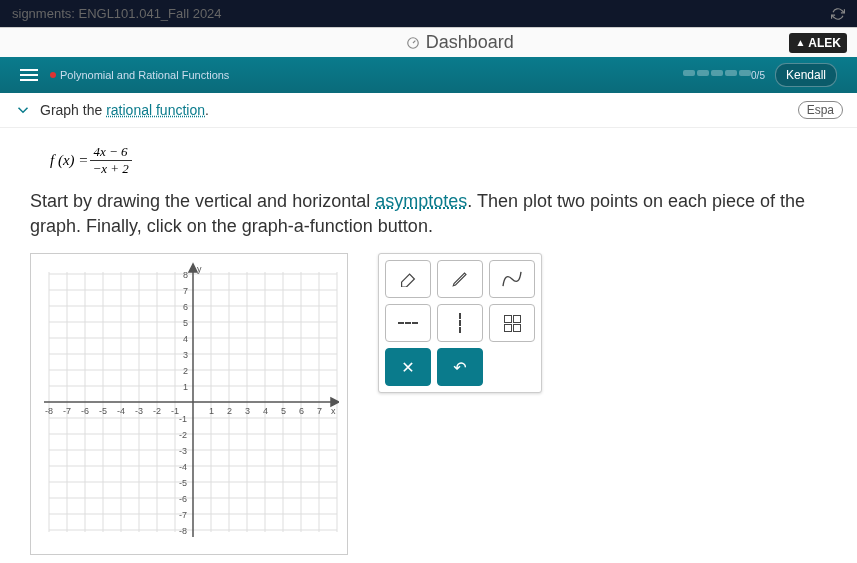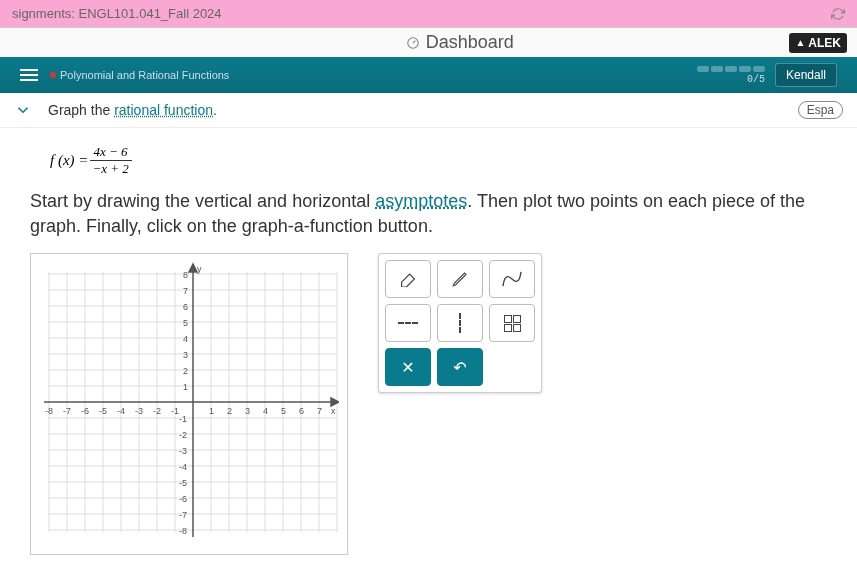--- a/index.html
+++ b/index.html
@@ -5,21 +5,21 @@
     * { box-sizing: border-box; margin: 0; padding: 0; }
     body {
       font-family: Arial, Helvetica, sans-serif;
       background: #f0f0f0;
       width: 857px;
       height: 563px;
       overflow: hidden;
       position: relative;
     }
     .browser-chrome {
-      background: #f9a8d4;
+      background: #0f172a;
       padding: 6px 12px;
       border-bottom: 1px solid #ccc;
       display: flex;
       align-items: center;
       justify-content: space-between;
       font-size: 13px;
       color: #666;
     }
     .tab-bar {
       display: flex;
@@ -73,41 +73,40 @@
     .header-text .topic .red-dot{ width:6px;height:6px;border-radius:50%;background:#d33;display:inline-block;}
     .header-text .subtopic { font-size: 13px; color: #fff; }
     .header-right {
       margin-left: auto;
       display: flex;
       align-items: center;
       gap: 10px;
     }
     .progress-pill {
       display: flex;
-      flex-direction: column;
-      align-items: flex-end;
+      flex-direction: row;
+      align-items: flex-start;
       font-size: 10px;
       color: #cde;
-      font-family: Liberation Mono, monospace;
     }
     .progress-slots {
       display: flex;
       gap: 2px;
       margin-bottom: 2px;
     }
     .progress-slots span {
       width: 12px; height: 6px; background: rgba(255,255,255,0.3); border-radius: 2px;
     }
     .kendall-btn {
       background: #0a5b6a;
       border: 1px solid rgba(255,255,255,0.3);
       color: #fff;
       padding: 4px 10px;
       font-size: 12px;
-      border-radius: 3px;
+      border-radius: 11px;
     }
     .sub-bar {
       background: #fff;
       padding: 8px 14px;
       display: flex;
       justify-content: space-between;
       align-items: center;
       border-bottom: 1px solid #eee;
     }
     .prompt-line { font-size: 14px; color: #333; }
@@ -227,21 +226,21 @@
           <span></span>
           <span></span>
       </div>
       <span>0/5</span>
     </div>
     <button class="kendall-btn">Kendall</button>
   </div>
 </div>
 
 <div class="sub-bar">
-  <div style="display:flex;align-items:center;gap:16px;">
+  <div style="display:flex;align-items:center;gap:8px;">
     <svg width="18" height="18" viewBox="0 0 24 24" fill="none" stroke="#0a7b8c" stroke-width="2">
         <path d="M6 9l6 6 6-6"></path>
       </svg>
     <div class="prompt-line">
       <span>Graph the </span><span class="u-link">rational function</span><span>.</span>
     </div>
   </div>
   <span class="esp-btn">Espa</span>
 </div>
 

